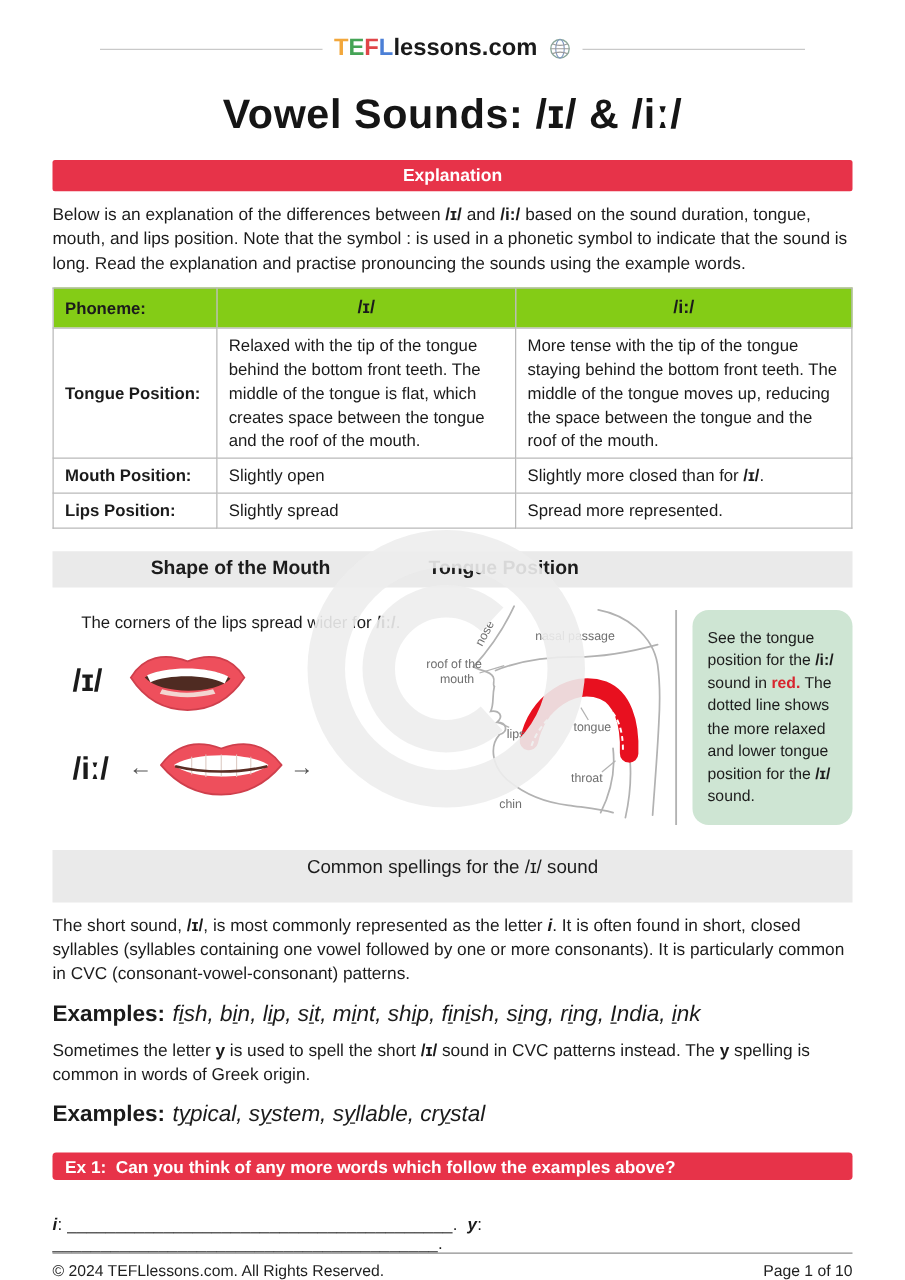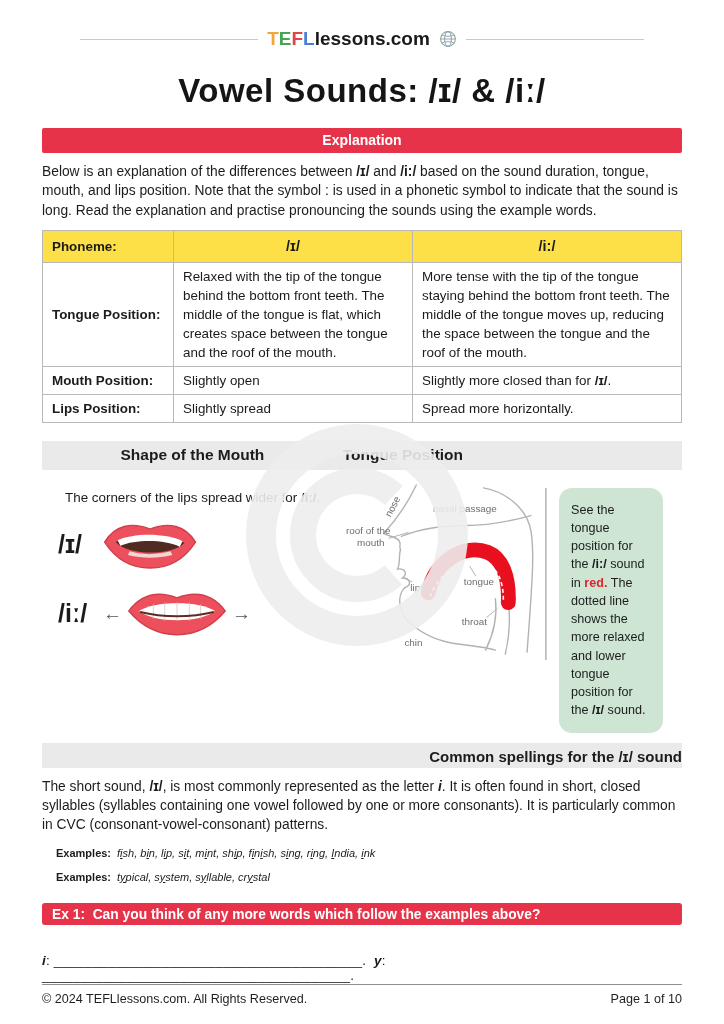--- a/index.html
+++ b/index.html
@@ -14,52 +14,52 @@
   .rule { height:1px; background:#c9c9c9; flex:1; }
   .logo-text { font-size:19px; font-weight:bold; white-space:nowrap; color:#1a1a1a; }
   .lt-t { color:var(--logo-t); } .lt-e { color:var(--logo-e); }
   .lt-f { color:var(--logo-f); } .lt-l { color:var(--logo-l); }
   .globe { width:18px; height:18px; display:inline-block; }
   
   .title { text-align:center; font-size:33px; font-weight:bold; margin-top:22px; letter-spacing:.5px; color:#151515; }
   
   .banner-red { background:var(--accent-red); color:#fff; font-weight:bold; font-size:14px;
     text-align:center; padding:4px 0 5px; border-radius:2px; margin-top:18px; }
-  .banner-gray { background:var(--banner-gray); text-align:right; font-weight:bold; font-size:15px;
-    padding:5px 0 3px; margin-top:10px; color:#1c1c1c; }
+  .banner-gray { background:var(--banner-gray); text-align:center; font-weight:normal; font-size:15px;
+    padding:5px 0 20px; margin-top:10px; color:#1c1c1c; }
   .section-bar { background:var(--banner-gray); display:flex; margin-top:18px; padding:5px 0 6px;
     font-weight:bold; font-size:15.5px; color:#1c1c1c; }
   .section-bar .half-l { width:47%; text-align:center; }
   .section-bar .half-r { width:53%; text-align:left; }
   .banner-ex { background:var(--accent-red); color:#fff; font-weight:bold; font-size:13.8px;
     text-align:left; padding:4px 10px 3px; border-radius:3px; margin-top:20px; white-space:pre-wrap; }
   
   .para { font-size:13.8px; line-height:1.4; margin-top:9px; color:#1c1c1c; }
-  .examples { font-size:11px; margin-top:12px;margin-left:14px; }
+  .examples { font-size:18px; margin-top:12px; }
   .ex-label { font-weight:bold; margin-right:6px; }
   .b { font-weight:bold; } .i { font-style:italic; }
   .iu { font-style:italic; text-decoration:underline; }
   .bi { font-weight:bold; font-style:italic; }
   .red { font-weight:bold; color:#d8252e; }
   
   table.ph { width:100%; border-collapse:collapse; margin-top:10px; font-size:13.4px; }
   table.ph td { border:1px solid #b9b9b9; padding:4px 9px; vertical-align:middle; line-height:1.42; }
   table.ph td.lab { font-weight:bold; width:131px; white-space:nowrap; }
   table.ph td.c1 { width:239px; }
-  table.ph tr.hrow td { background:#fde047; }
+  table.ph tr.hrow td { background:#84cc16; }
   table.ph tr.hrow td.ph-cell { text-align:center; font-size:14.5px; padding:5px 0; }
   
   .mouth-flex { display:flex; margin-top:12px; min-height:188px; }
   .mcol { width:296px; }
   .caption { font-size:13.4px; margin:8px 0 0 23px; }
   .mrow { display:flex; align-items:center; margin-top:8px; }
   .phon { font-size:25px; font-weight:bold; width:58px; padding-left:16px; }
   .arrow { font-size:19px; color:#555; margin:0 3px; }
   .dia-wrap { display:flex; align-items:flex-start; }
-  .greenbox { width:104px; margin-left:9px; margin-top:6px; background:var(--green-box);
+  .greenbox { width:128px; margin-left:9px; margin-top:6px; background:var(--green-box);
     border-radius:13px; padding:13px 12px; font-size:12.6px; line-height:1.45; color:#1c1c1c; }
   
   .answers { font-size:13.5px; margin-top:28px; white-space:pre-wrap; letter-spacing:.2px; }
   
   .footer { margin-top:auto; border-top:1px solid #8f8f8f; padding-top:7px;
     display:flex; justify-content:space-between; font-size:12.6px; color:#1f1f1f; }
   
   .watermark { position:absolute; left:240px; top:418px; z-index:50; pointer-events:none; }
   
   .sk { stroke:#b2b2b2; fill:none; stroke-width:1.4; stroke-linecap:round; }
@@ -104,21 +104,21 @@
       <td><span>More tense with the tip of the tongue staying behind the bottom front teeth. The middle of the tongue moves up, reducing the space between the tongue and the roof of the mouth.</span></td>
     </tr>
     <tr>
       <td class="lab">Mouth Position:</td>
       <td class="c1"><span>Slightly open</span></td>
       <td><span>Slightly more closed than for </span><span class="b">/ɪ/</span><span>.</span></td>
     </tr>
     <tr>
       <td class="lab">Lips Position:</td>
       <td class="c1"><span>Slightly spread</span></td>
-      <td><span>Spread more horizontally.</span></td>
+      <td><span>Spread more represented.</span></td>
     </tr>
   </tbody>
     </table>
 
   <div class="section-bar">
     <div class="half-l">Shape of the Mouth</div>
     <div class="half-r">Tongue Position</div>
   </div>
 
   <div class="mouth-flex">
@@ -187,20 +187,21 @@
       </span>
       <div class="greenbox"><span>See the tongue position for the </span><span class="b">/i:/</span><span> sound in </span><span class="red">red.</span><span> The dotted line shows the more relaxed and lower tongue position for the </span><span class="b">/ɪ/</span><span> sound.</span></div>
     </div>
   </div>
 
   <div class="banner-gray">Common spellings for the /ɪ/ sound</div>
   <div class="para"><span>The short sound, </span><span class="b">/ɪ/</span><span>, is most commonly represented as the letter </span><span class="bi">i</span><span>. It is often found in short, closed syllables (syllables containing one vowel followed by one or more consonants). It is particularly common in CVC (consonant-vowel-consonant) patterns.</span></div>
   <div class="examples">
     <span class="ex-label">Examples:</span><span><span class="i">f</span><span class="iu">i</span><span class="i">sh, </span><span class="i">b</span><span class="iu">i</span><span class="i">n, </span><span class="i">l</span><span class="iu">i</span><span class="i">p, </span><span class="i">s</span><span class="iu">i</span><span class="i">t, </span><span class="i">m</span><span class="iu">i</span><span class="i">nt, </span><span class="i">sh</span><span class="iu">i</span><span class="i">p, </span><span class="i">f</span><span class="iu">i</span><span class="i">n</span><span class="iu">i</span><span class="i">sh, </span><span class="i">s</span><span class="iu">i</span><span class="i">ng, </span><span class="i">r</span><span class="iu">i</span><span class="i">ng, </span><span class="iu">I</span><span class="i">ndia, </span><span class="iu">i</span><span class="i">nk</span></span>
   </div>
+  <div class="para"><span>Sometimes the letter </span><span class="b">y</span><span> is used to spell the short </span><span class="b">/ɪ/</span><span> sound in CVC patterns instead. The </span><span class="b">y</span><span> spelling is common in words of Greek origin.</span></div>
   <div class="examples">
     <span class="ex-label">Examples:</span><span><span class="i">t</span><span class="iu">y</span><span class="i">pical, </span><span class="i">s</span><span class="iu">y</span><span class="i">stem, </span><span class="i">s</span><span class="iu">y</span><span class="i">llable, </span><span class="i">cr</span><span class="iu">y</span><span class="i">stal</span></span>
   </div>
 
   <div class="banner-ex">Ex 1:  Can you think of any more words which follow the examples above?</div>
   <div class="answers"><span class="bi">i</span><span>: </span><span>________________________________________</span><span>.  </span><span class="bi">y</span><span>: </span><span>________________________________________</span><span>.</span></div>
 
   <div class="footer">
     <span>© 2024 TEFLlessons.com. All Rights Reserved.</span>
     <span>Page 1 of 10</span>

